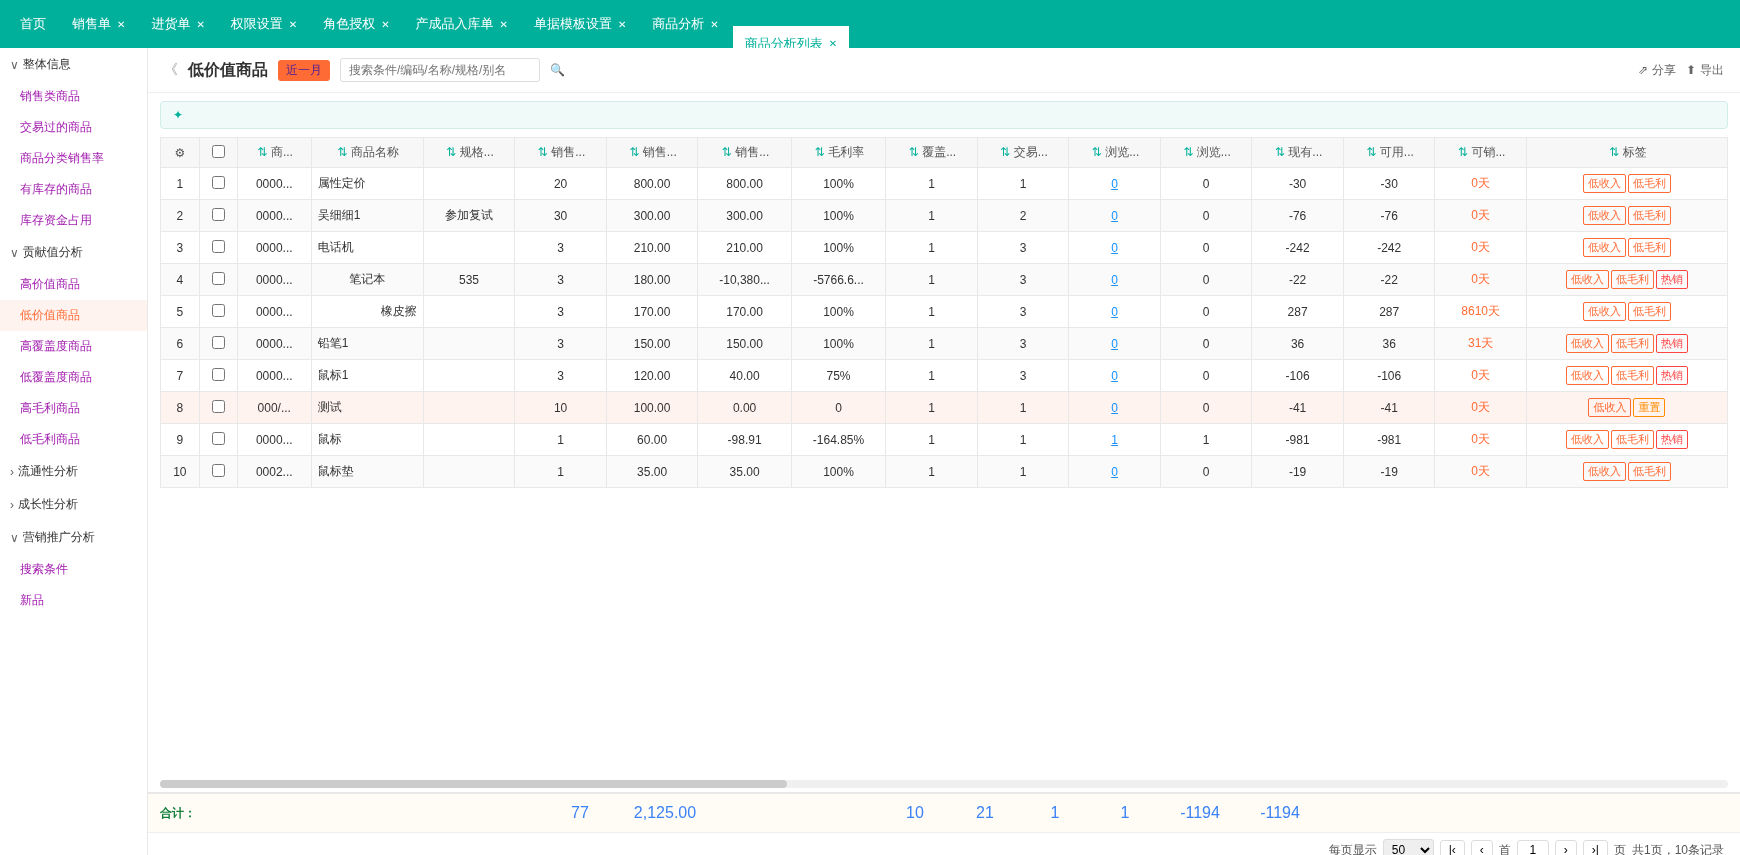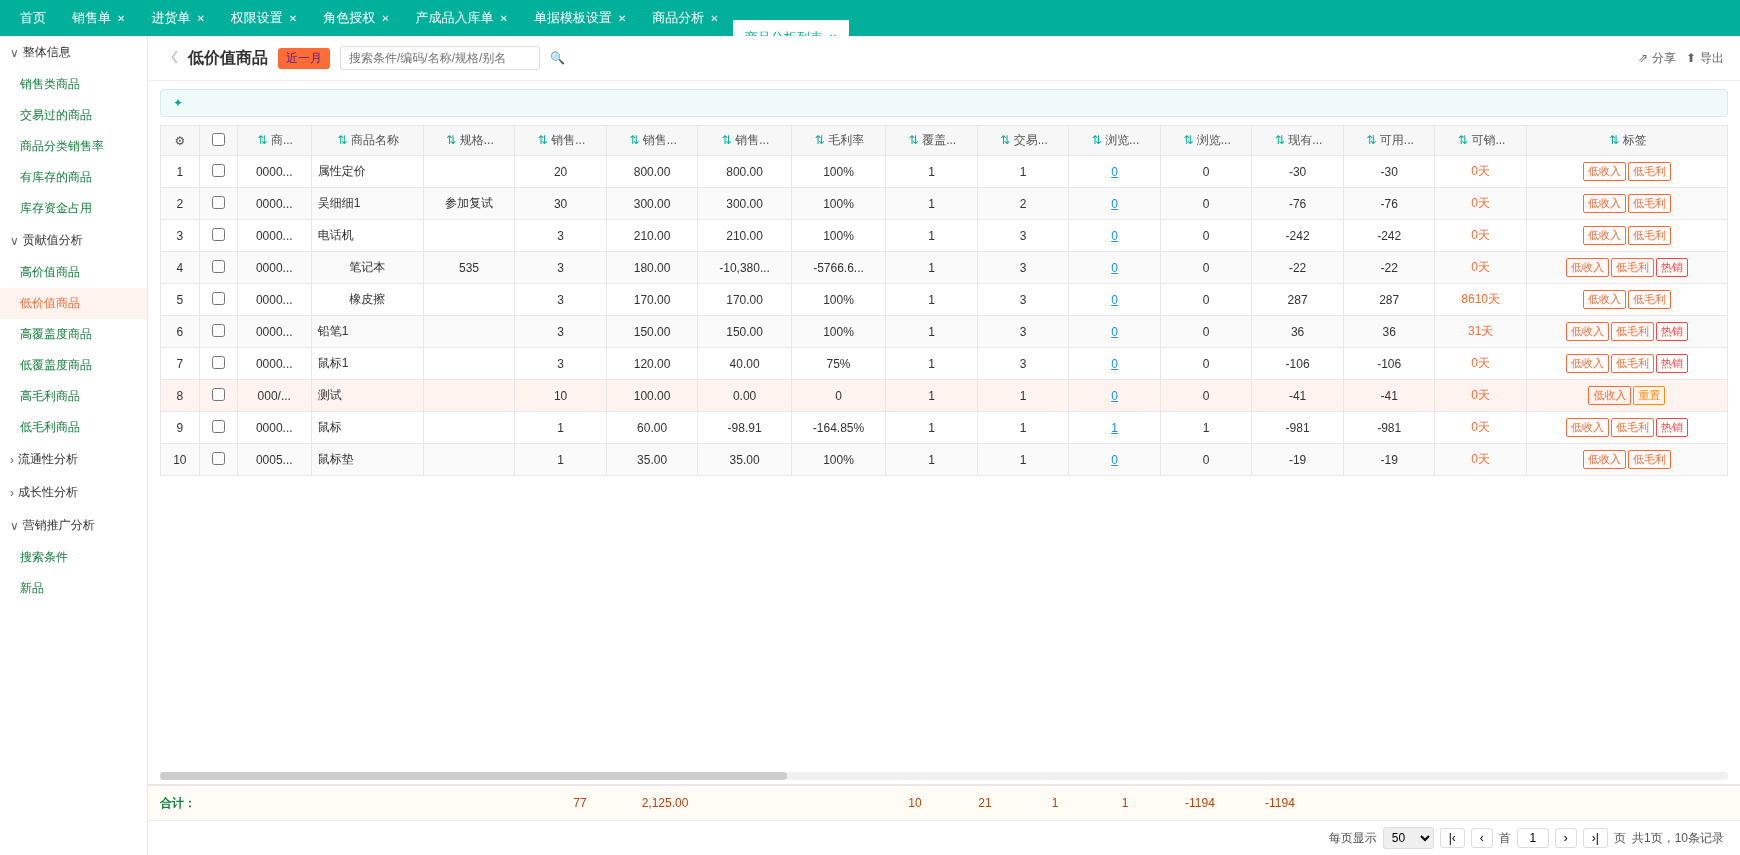--- a/index.html
+++ b/index.html
@@ -3,21 +3,21 @@
   <meta charset="utf-8">
   <style>
     * { box-sizing: border-box; margin: 0; padding: 0; }
     body { font-family: 'Microsoft YaHei', Arial, sans-serif; font-size: 12px; background: #f5f5f5; color: #333; }
 
     
     .top-nav {
       background: #00b09b;
       display: flex;
       align-items: center;
-      height: 36px;
+      height: 48px;
       padding: 0 8px;
       gap: 2px;
     }
     .top-nav .nav-item {
       color: #fff;
       padding: 0 12px;
       height: 36px;
       display: flex;
       align-items: center;
       cursor: pointer;
@@ -46,21 +46,21 @@
       align-items: center;
       padding: 8px 10px;
       color: #333;
       font-size: 12px;
       cursor: pointer;
     }
     .sidebar-group-header .arrow { margin-right: 4px; color: #666; }
     .sidebar-item {
       padding: 7px 10px 7px 20px;
       cursor: pointer;
-      color: #15803d;
+      color: #a21caf;
       font-size: 12px;
     }
     .sidebar-item.active { background: #fff3ef; color: #ff6b35; font-weight: 500; }
 
     
     .content-area {
       flex: 1;
       display: flex;
       flex-direction: column;
       overflow: hidden;
@@ -192,22 +192,22 @@
       color: #15803d;
       min-width: 60px;
     }
     .footer-cells {
       display: flex;
       gap: 0;
     }
     .footer-cell {
       text-align: center;
       padding: 4px 6px;
-      font-size: 12px;
-      color: #c2410c;
+      font-size: 16px;
+      color: #3b82f6;
     }
 
     
     .pagination-bar {
       display: flex;
       align-items: center;
       justify-content: flex-end;
       padding: 6px 16px;
       border-top: 1px solid #eee;
       gap: 6px;
@@ -455,21 +455,21 @@
     <td>0</td>
     <td>-22</td>
     <td>-22</td>
     <td class="days-val">0天</td>
     <td><span class="tag">低收入</span><span class="tag">低毛利</span><span class="tag hot">热销</span></td>
   </tr>
             <tr>
     <td>5</td>
     <td><input type="checkbox" style=""></td>
     <td>0000...</td>
-    <td style="text-align:center">橡皮擦</td>
+    <td style="text-align:right">橡皮擦</td>
     <td></td>
     <td>3</td>
     <td>170.00</td>
     <td>170.00</td>
     <td>100%</td>
     <td>1</td>
     <td>3</td>
     <td><span class="link-val">0</span></td>
     <td>0</td>
     <td>287</td>
@@ -549,21 +549,21 @@
     <td><span class="link-val">1</span></td>
     <td>1</td>
     <td>-981</td>
     <td>-981</td>
     <td class="days-val">0天</td>
     <td><span class="tag">低收入</span><span class="tag">低毛利</span><span class="tag hot">热销</span></td>
   </tr>
             <tr>
     <td>10</td>
     <td><input type="checkbox" style=""></td>
-    <td>0005...</td>
+    <td>0002...</td>
     <td style="text-align:left">鼠标垫</td>
     <td></td>
     <td>1</td>
     <td>35.00</td>
     <td>35.00</td>
     <td>100%</td>
     <td>1</td>
     <td>1</td>
     <td><span class="link-val">0</span></td>
     <td>0</td>

